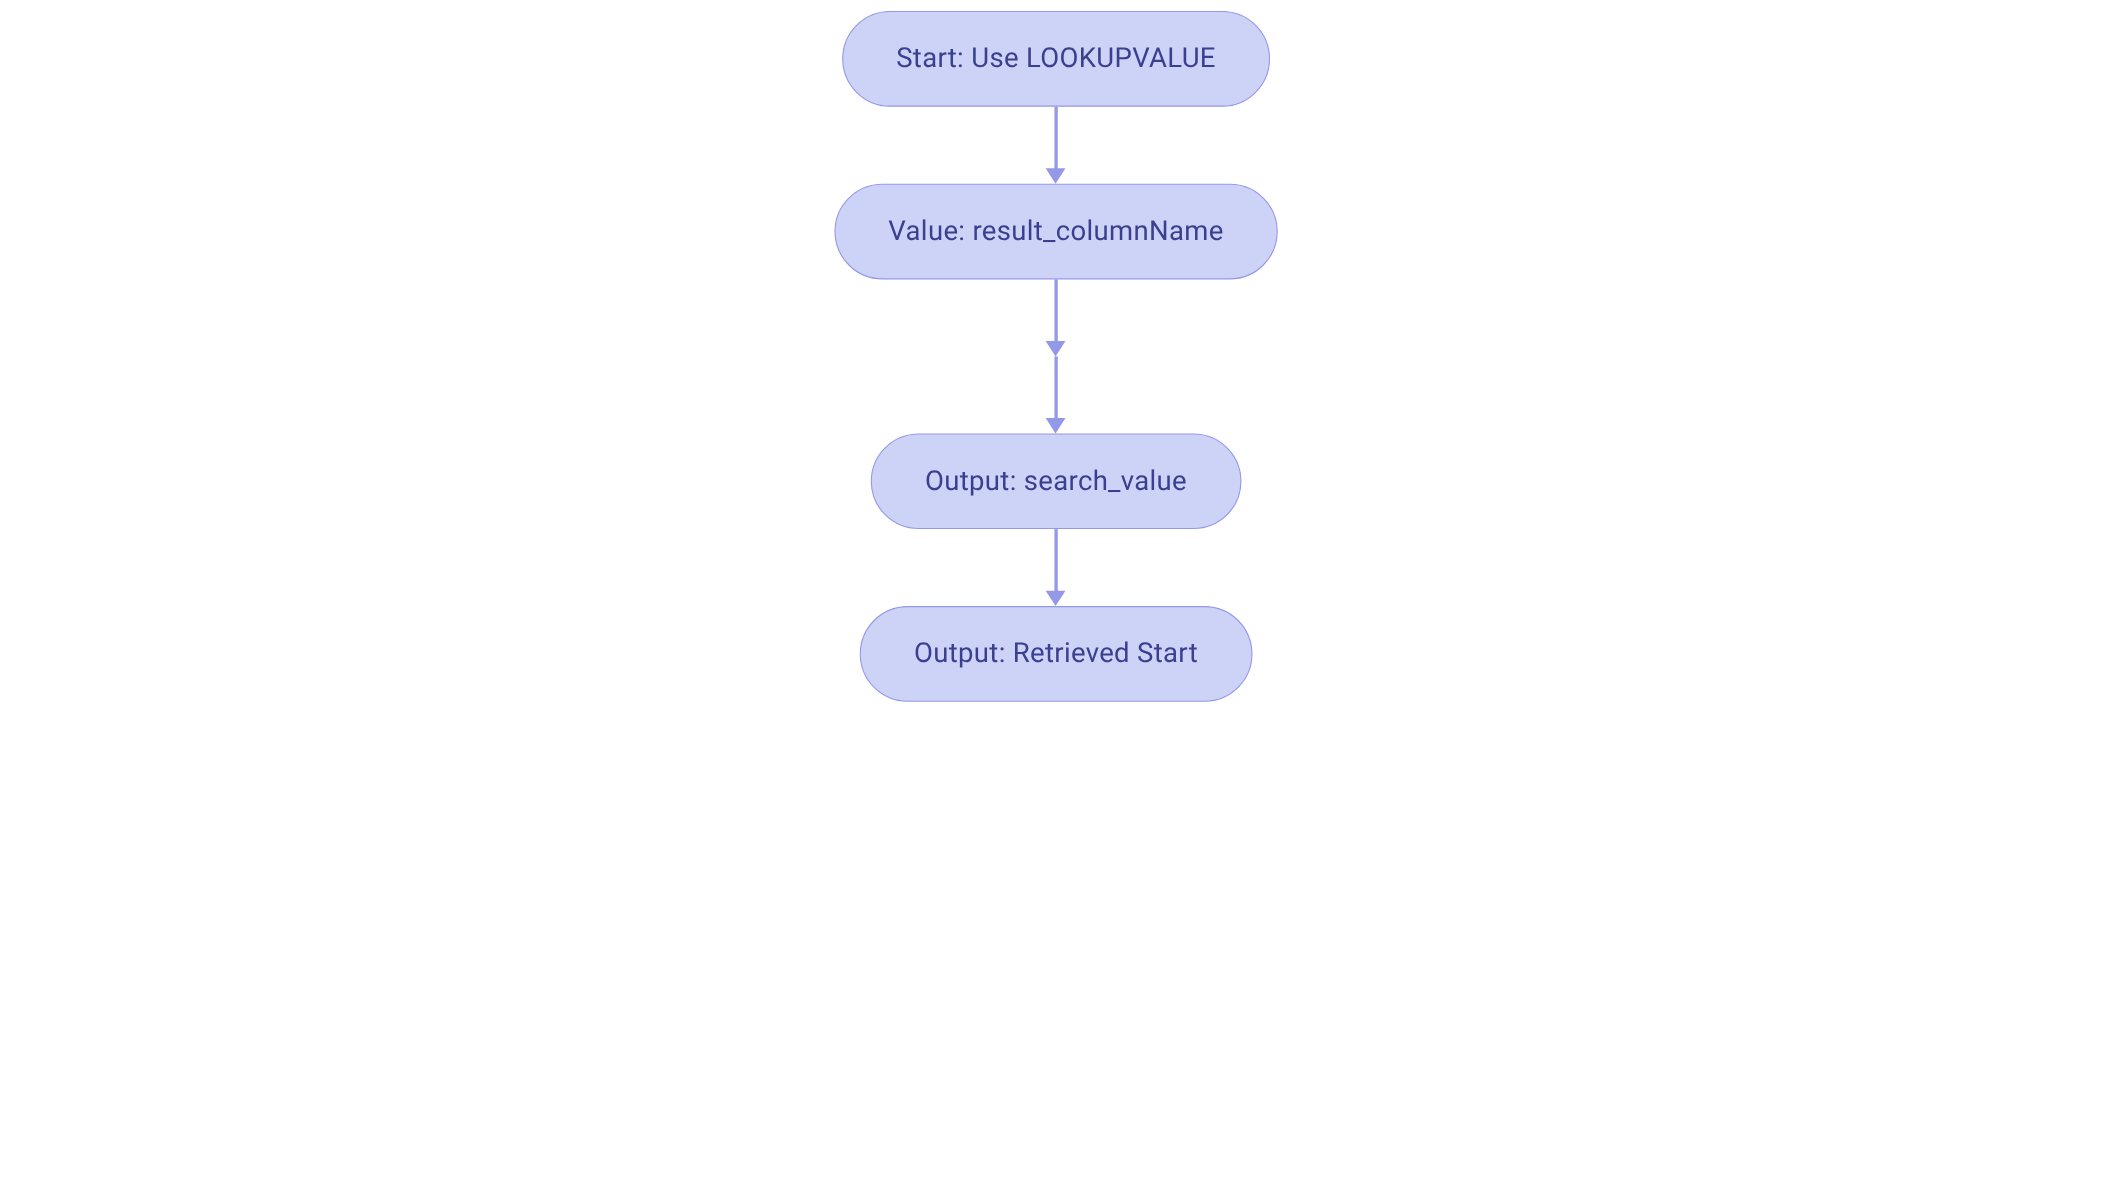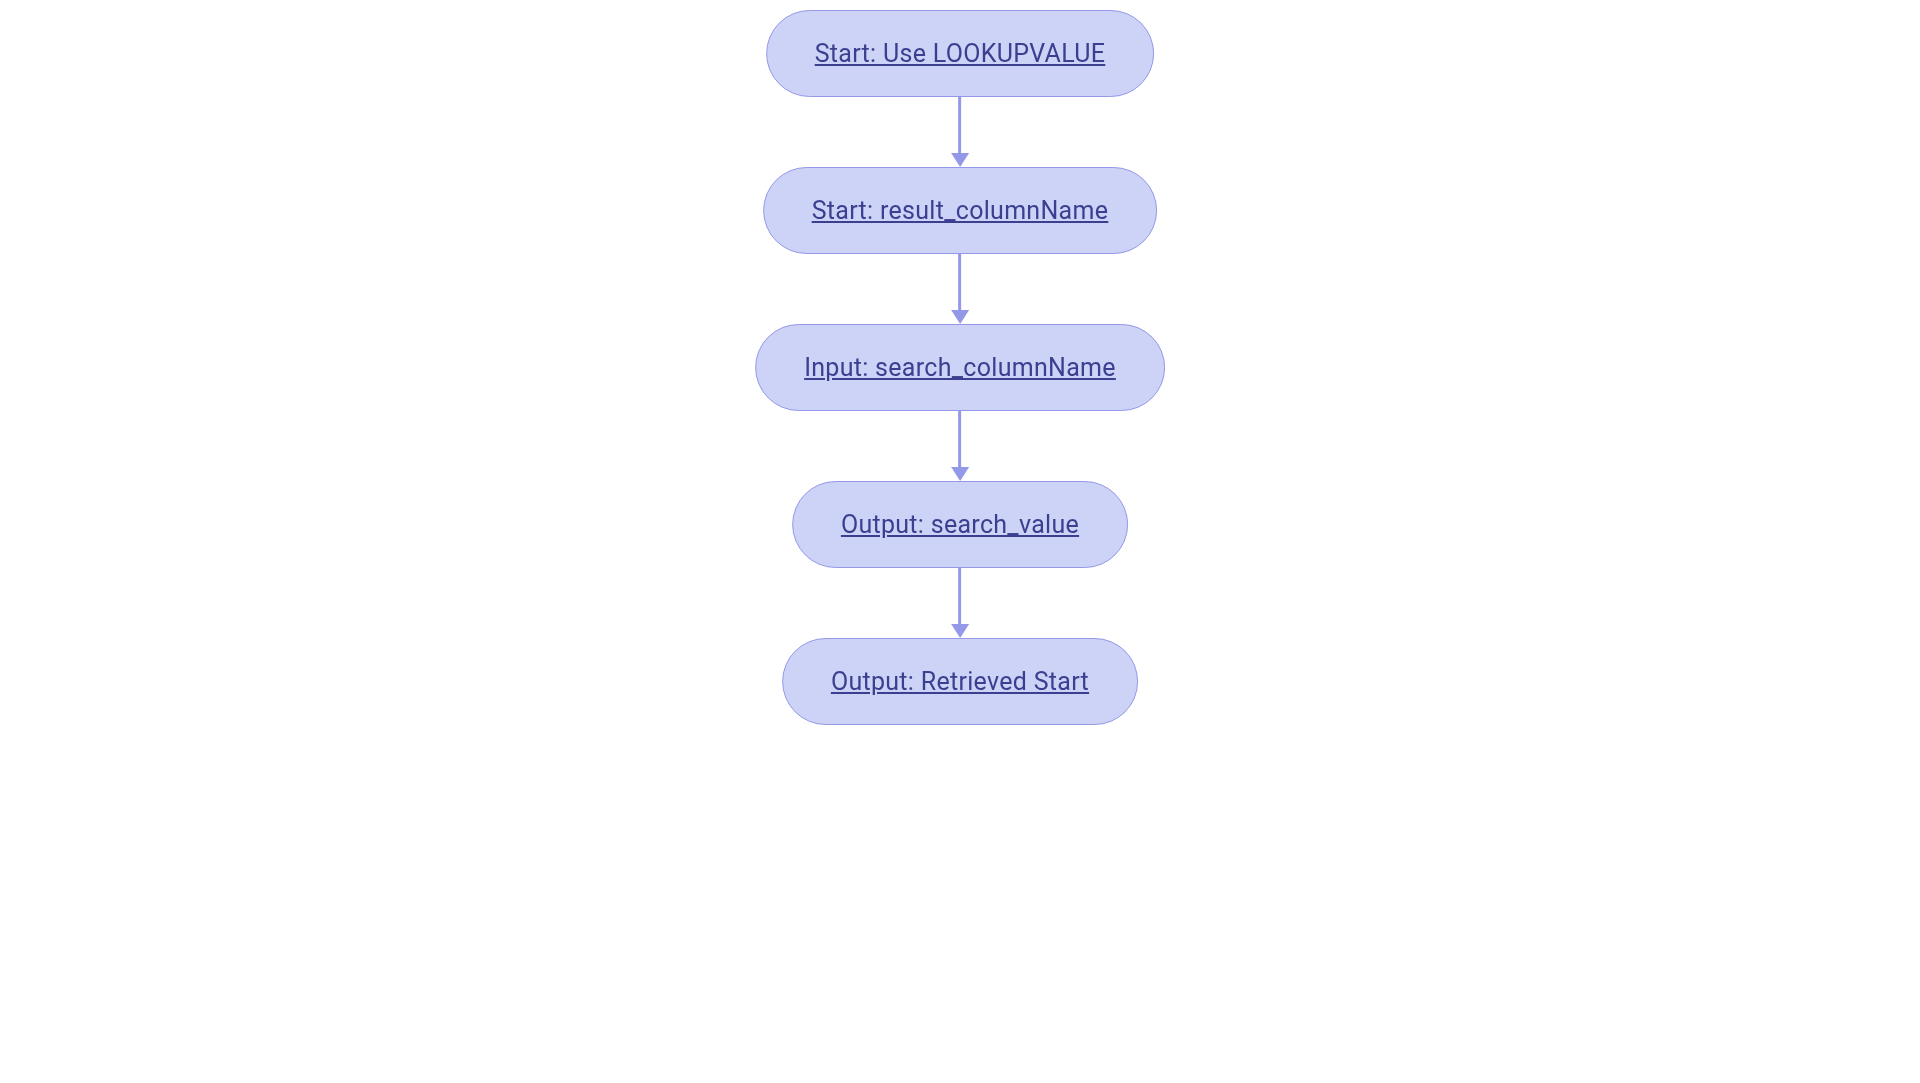--- a/index.html
+++ b/index.html
@@ -26,21 +26,20 @@
     .node {
       background-color: #cdd2f7;
       border: 1.5px solid #9498e8;
       border-radius: 999px;
       padding: 28px 48px;
       color: #3b3f8f;
       font-size: 25px;
       letter-spacing: 0.3px;
       white-space: nowrap;
       text-align: right;
-      text-decoration: underline;
     }
     .arrow {
       width: 4px;
       height: 70px;
       position: relative;
       display: flex;
       justify-content: center;
     }
     .arrow-line {
       width: 3px;
@@ -59,26 +58,25 @@
   </style>
 </head>
 <body>
 
 <div class="flowchart">
   <div class="node">Start: Use LOOKUPVALUE</div>
   <div class="arrow">
     <div class="arrow-line"></div>
     <div class="arrow-head"></div>
   </div>
-  <div class="node">Start: result_columnName</div>
+  <div class="node">Value: result_columnName</div>
   <div class="arrow">
     <div class="arrow-line"></div>
     <div class="arrow-head"></div>
   </div>
-  <div class="node">Input: search_columnName</div>
   <div class="arrow">
     <div class="arrow-line"></div>
     <div class="arrow-head"></div>
   </div>
   <div class="node">Output: search_value</div>
   <div class="arrow">
     <div class="arrow-line"></div>
     <div class="arrow-head"></div>
   </div>
   <div class="node">Output: Retrieved Start</div>

